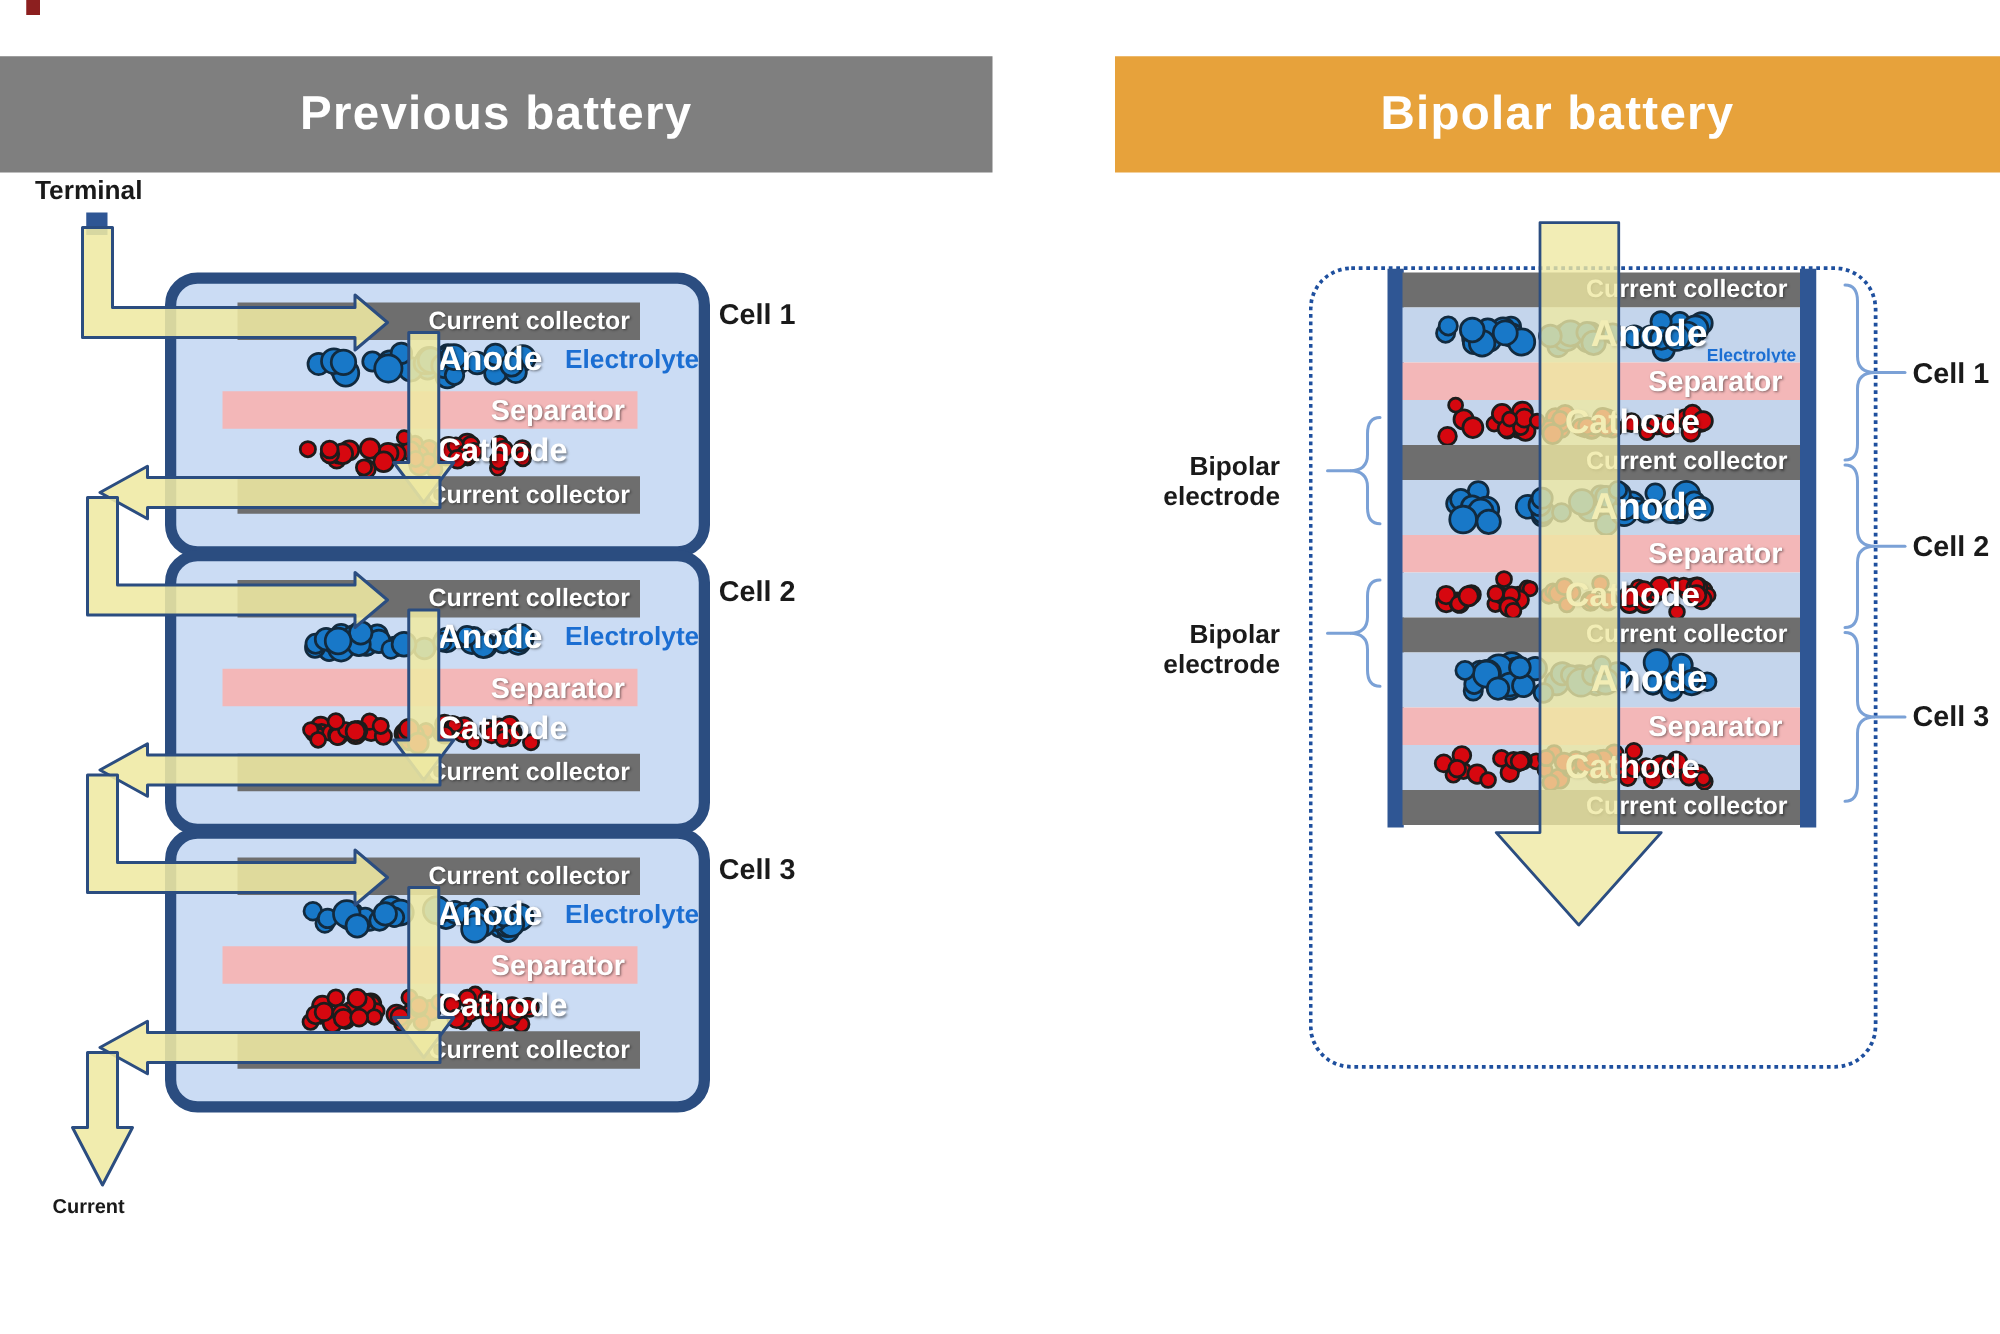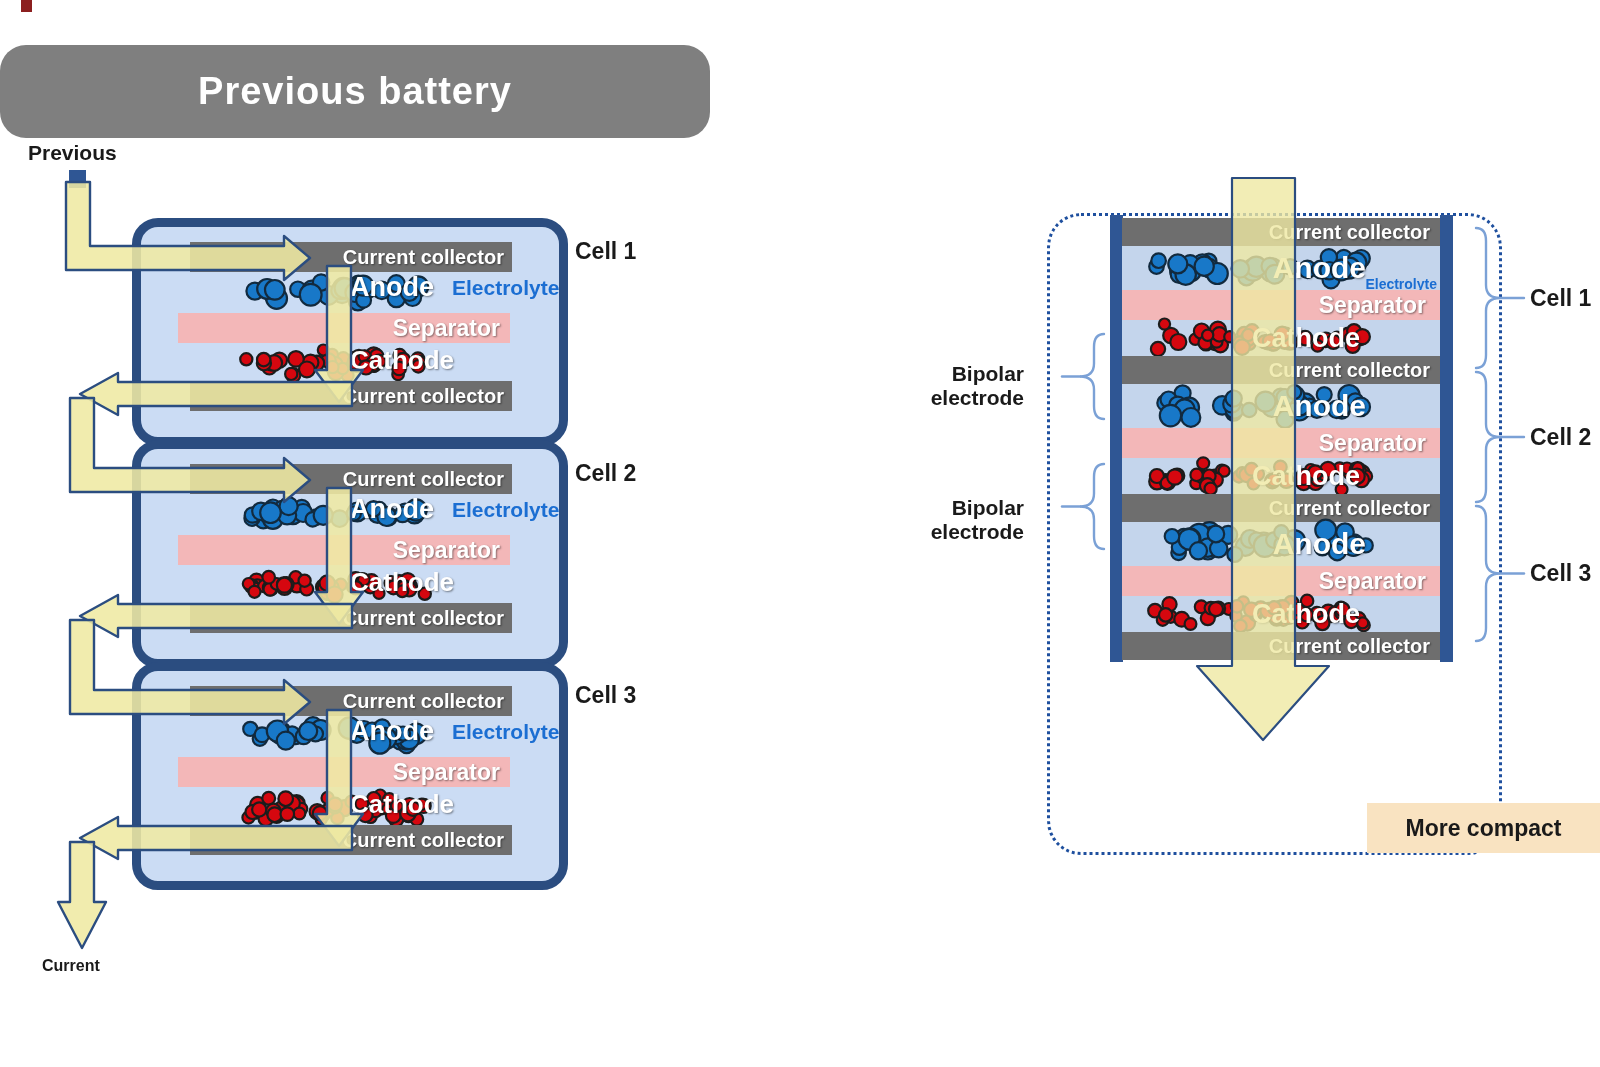--- a/index.html
+++ b/index.html
@@ -1,21 +1,21 @@
 <!DOCTYPE html>
 <html><head>
 <meta charset="utf-8">
 <style>
   html,body{margin:0;padding:0;background:#fff;}
   .canvas{position:relative;width:1600px;height:1067px;background:#ffffff;
           font-family:"Liberation Sans","DejaVu Sans",sans-serif;overflow:hidden;}
 
   .hdr{position:absolute;top:45px;height:93px;display:flex;align-items:center;justify-content:center;
        color:#fff;font-size:38px;font-weight:bold;z-index:3;letter-spacing:1px;}
-  .hdr-left{left:0;width:710px;background:var(--header-gray);border-radius:26px;}
+  .hdr-left{left:0;width:794px;background:var(--header-gray);}
   .hdr-right{left:892px;width:708px;background:var(--header-orange);}
   .corner-mark{position:absolute;left:21px;top:0;width:11px;height:12px;background:#8c1f1f;z-index:2;}
 
   .blk-label{position:absolute;color:var(--label-black);font-weight:bold;z-index:6;}
   .terminal-label{left:28px;top:141px;font-size:21px;}
   .current-label{left:42px;top:957px;font-size:16px;}
   .terminal-stub{position:absolute;left:69px;top:170px;width:17px;height:18px;background:var(--side-bar);z-index:4;}
 
   
   .cell{position:absolute;left:132px;width:418px;height:210px;background:var(--cell-fill);
@@ -81,22 +81,25 @@
 </head>
 <body>
 
 <div class="canvas" id="canvas" style="--header-gray: #7f7f7f; --header-orange: #e7a23b; --cell-fill: #cbdcf4; --cell-border: #2b4d80; --collector-gray: #6e6e6e; --separator-pink: #f3b7b8; --row-blue: #c4d5ec; --particle-blue: #1878c8; --particle-blue-stroke: #122a3e; --particle-red: #d6070f; --particle-red-stroke: #1c1c1c; --arrow-fill: #efe9a3; --arrow-outline: #2b4d80; --electrolyte-blue: #1b6ed2; --dotted-blue: #1e4f9e; --beige: #f9e3c1; --brace-blue: #7ba1d6; --side-bar: #2f5694; --label-black: #1a1a1a;">
 
   <div class="corner-mark"></div>
 
   <div class="hdr hdr-left">
     <span>Previous battery</span>
   </div>
-
-  <div class="blk-label terminal-label">Previous</div>
+  <div class="hdr hdr-right">
+    <span>Bipolar battery</span>
+  </div>
+
+  <div class="blk-label terminal-label">Terminal</div>
   <div class="terminal-stub"></div>
   <div class="blk-label current-label">Current</div>
 
   <svg class="overlay" width="1600" height="1067">
     <polygon class="arrow" points="66,182 90,182 90,246 284,246 284,236 310,258 284,280 284,270 66,270"></polygon>
     <polygon class="arrow" points="327,266 351,266 351,370 363,370 339,402 315,370 327,370"></polygon>
     <polygon class="arrow" points="327,488 351,488 351,592 363,592 339,624 315,592 327,592"></polygon>
     <polygon class="arrow" points="327,710 351,710 351,814 363,814 339,846 315,814 327,814"></polygon>
     <polygon class="arrow" points="352,382 118,382 118,373 80,394 118,415 118,406 352,406"></polygon>
     <polygon class="arrow" points="352,604 118,604 118,595 80,616 118,637 118,628 352,628"></polygon>
@@ -119,23 +122,20 @@
         <path d="M 1500 437 L 1524 437" class="brace"></path>
         <path d="M 1476 506 Q 1486 506 1486 519 L 1486 560.5 Q 1486 573.5 1500 573.5 Q 1486 573.5 1486 586.5 L 1486 628 Q 1486 641 1476 641" class="brace"></path>
         <path d="M 1500 573.5 L 1524 573.5" class="brace"></path>
         <path d="M 1104 334 Q 1094 334 1094 347 L 1094 363.5 Q 1094 376.5 1080 376.5 Q 1094 376.5 1094 389.5 L 1094 406 Q 1094 419 1104 419" class="brace"></path>
         <path d="M 1080 376.5 L 1062 376.5" class="brace"></path>
         <path d="M 1104 464 Q 1094 464 1094 477 L 1094 493.5 Q 1094 506.5 1080 506.5 Q 1094 506.5 1094 519.5 L 1094 536 Q 1094 549 1104 549" class="brace"></path>
         <path d="M 1080 506.5 L 1062 506.5" class="brace"></path>
       </g>
   </svg>
 
-  <div class="beige-box more-compact">
-    <span>More compact</span>
-  </div>
 
   <div class="elabel elabel1">Bipolar electrode</div>
   <div class="elabel elabel2">Bipolar electrode</div>
 
   <div class="cellr cellr1">Cell 1</div>
   <div class="cellr cellr2">Cell 2</div>
   <div class="cellr cellr3">Cell 3</div>
 
   <div class="cell" style="top: 218px;">
     <div class="collector top white-txt">

